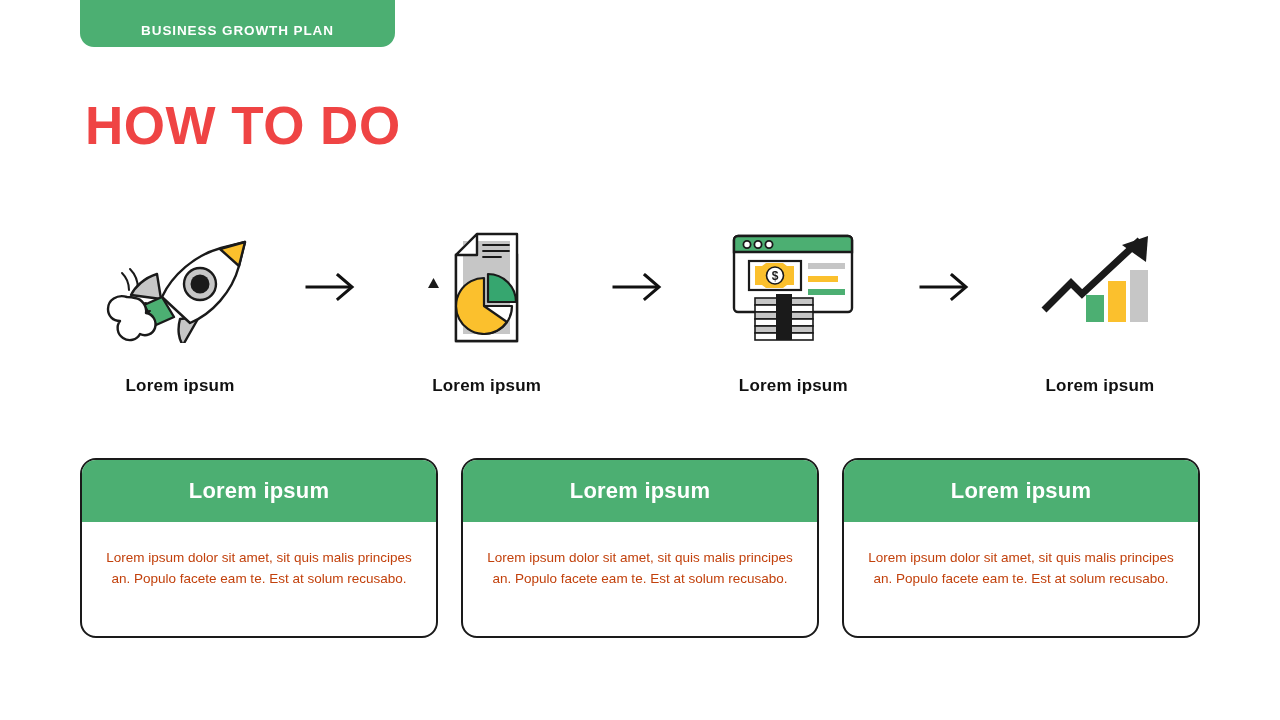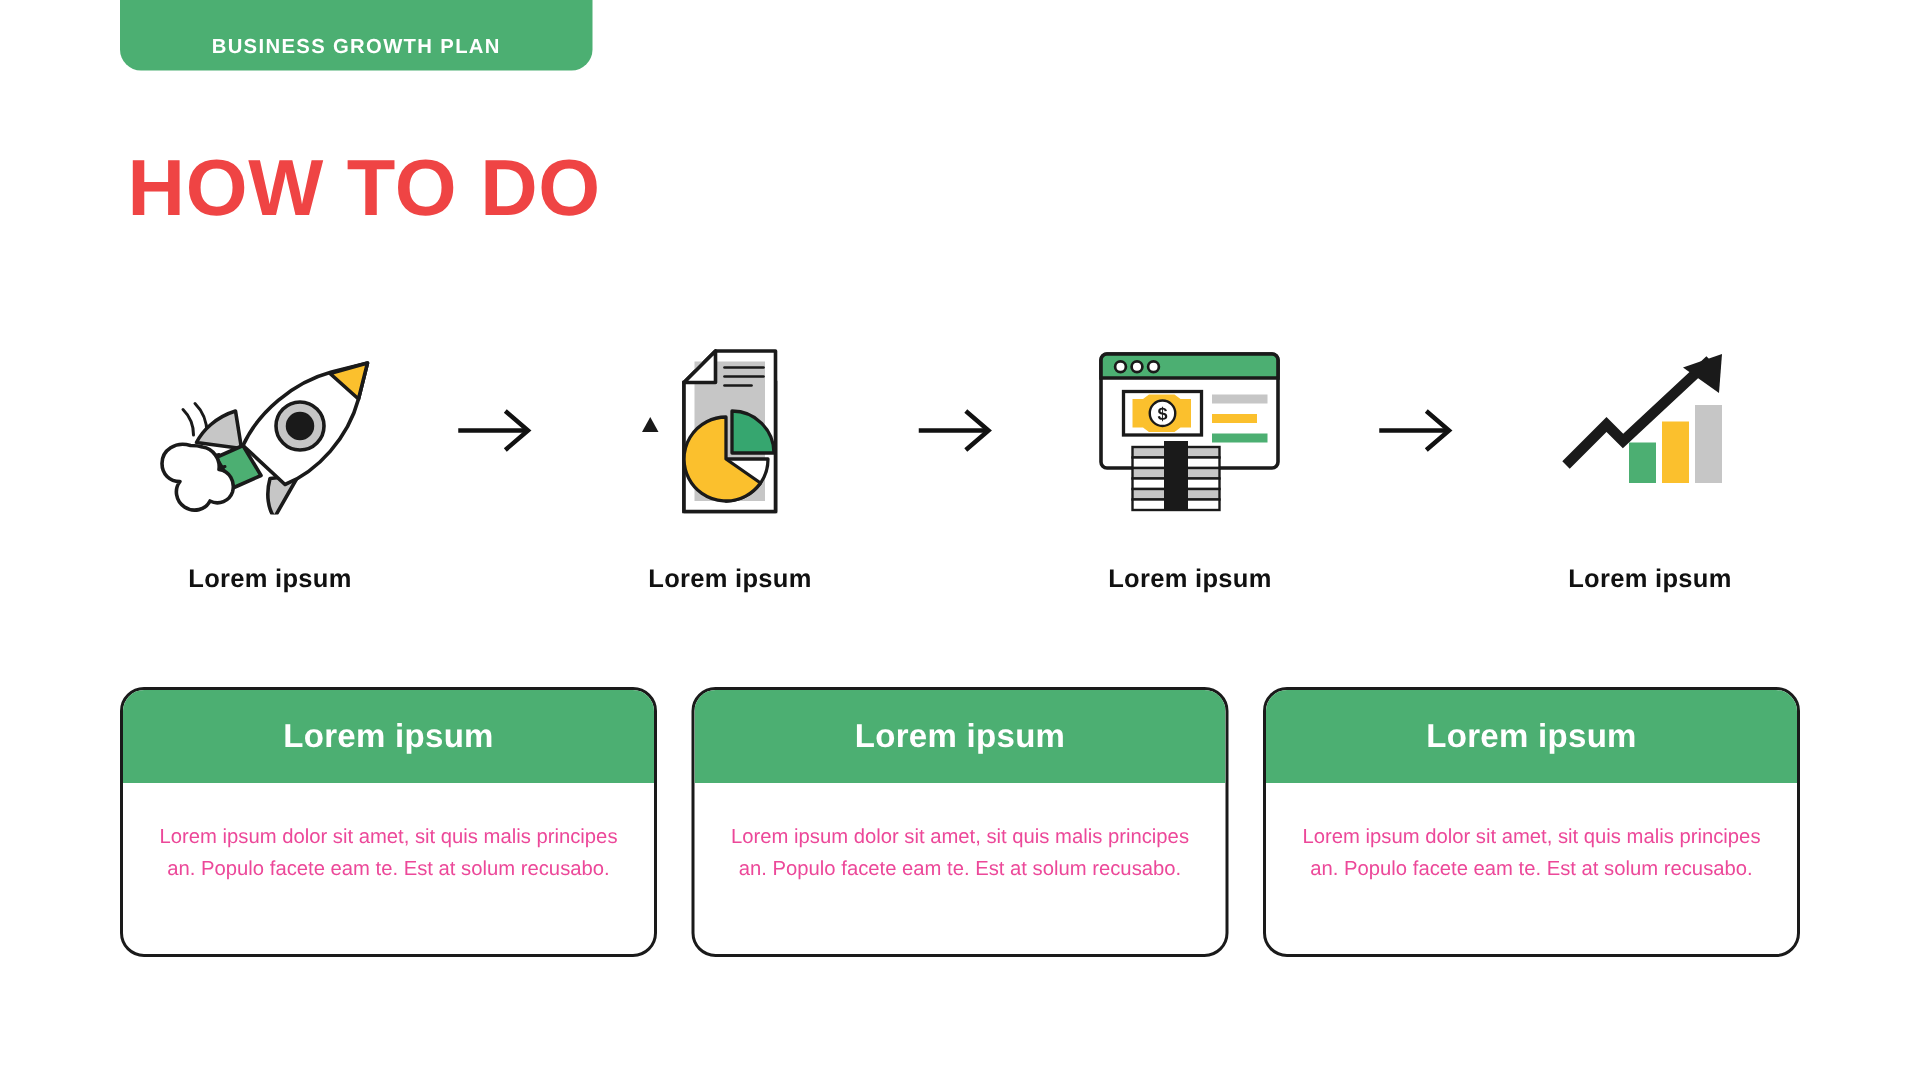--- a/index.html
+++ b/index.html
@@ -67,21 +67,21 @@
     display:flex; align-items:center; justify-content:center;
   }
   .card-title{
     color:#fff; font-size:22px; font-weight:bold; letter-spacing:.2px;
   }
   .card-body{
     flex:1; display:flex; align-items:flex-start; justify-content:center;
     padding:26px 24px 0 24px;
   }
   .card-text{
-    color:#ec4899; font-size:13.5px; line-height:1.55; text-align:center;
+    color:#c2410c; font-size:13.5px; line-height:1.55; text-align:center;
   }
 </style>
 </head>
 <body>
 
 <div class="slide">
 
   <div class="badge">
     <span class="badge-text">BUSINESS GROWTH PLAN</span>
   </div>

